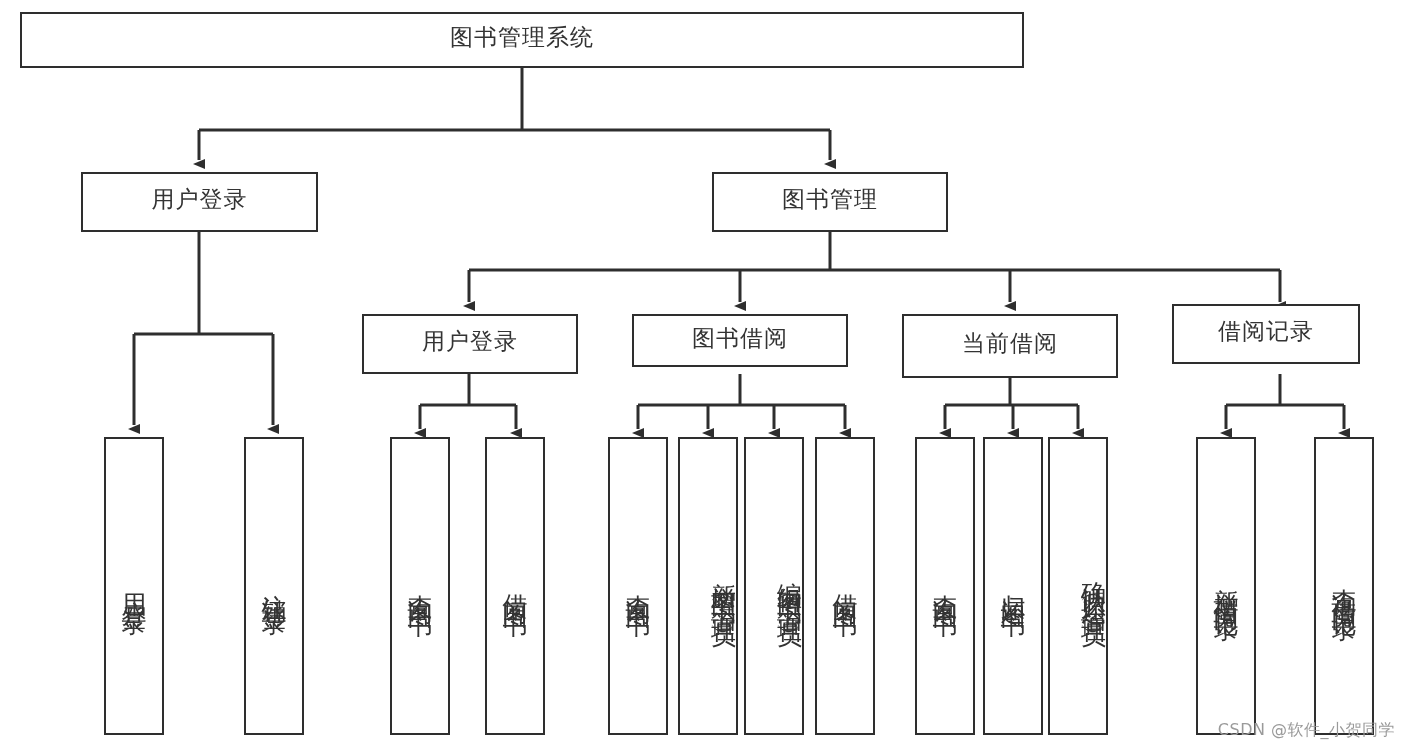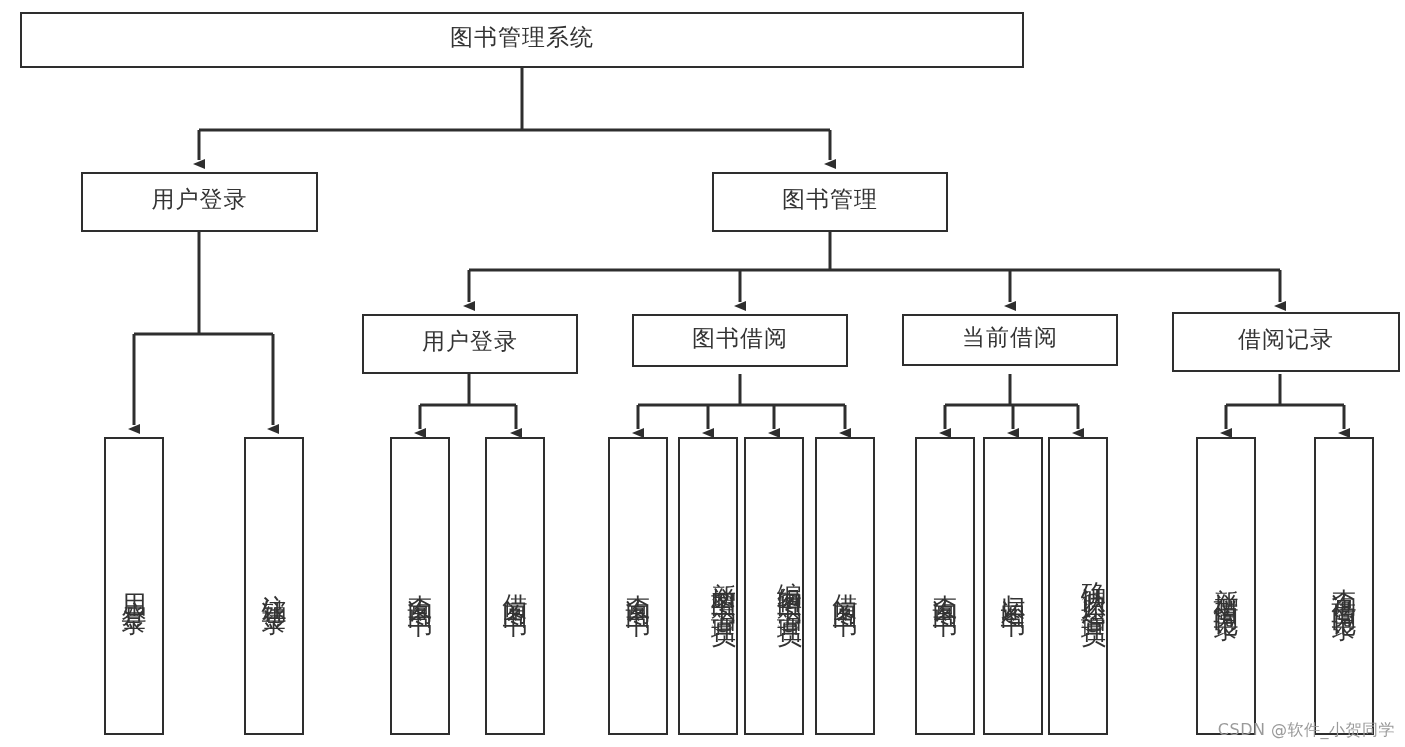--- a/index.html
+++ b/index.html
@@ -141,25 +141,25 @@
   </div>
 
   <div class="node horiz" style="left:362px; top:314px; width:216px; height:60px;">
     <span class="node-label">用户登录</span>
   </div>
 
   <div class="node horiz" style="left:632px; top:314px; width:216px; height:53px;">
     <span class="node-label">图书借阅</span>
   </div>
 
-  <div class="node horiz" style="left:902px; top:314px; width:216px; height:52px;justify-content:center;">
+  <div class="node horiz" style="left:902px; top:314px; width:216px; height:64px;justify-content:center;">
     <span class="node-label">当前借阅</span>
   </div>
 
-  <div class="node horiz" style="left:1172px; top:312px; width:228px; height:60px;">
+  <div class="node horiz" style="left:1172px; top:304px; width:188px; height:60px;">
     <span class="node-label">借阅记录</span>
   </div>
 
   <div class="node vert midalign" style="left:104px; top:437px; width:60px; height:298px;">
     <span class="node-label">用户登录</span>
   </div>
 
   <div class="node vert midalign" style="left:244px; top:437px; width:60px; height:298px;">
     <span class="node-label">注销登录</span>
   </div>

